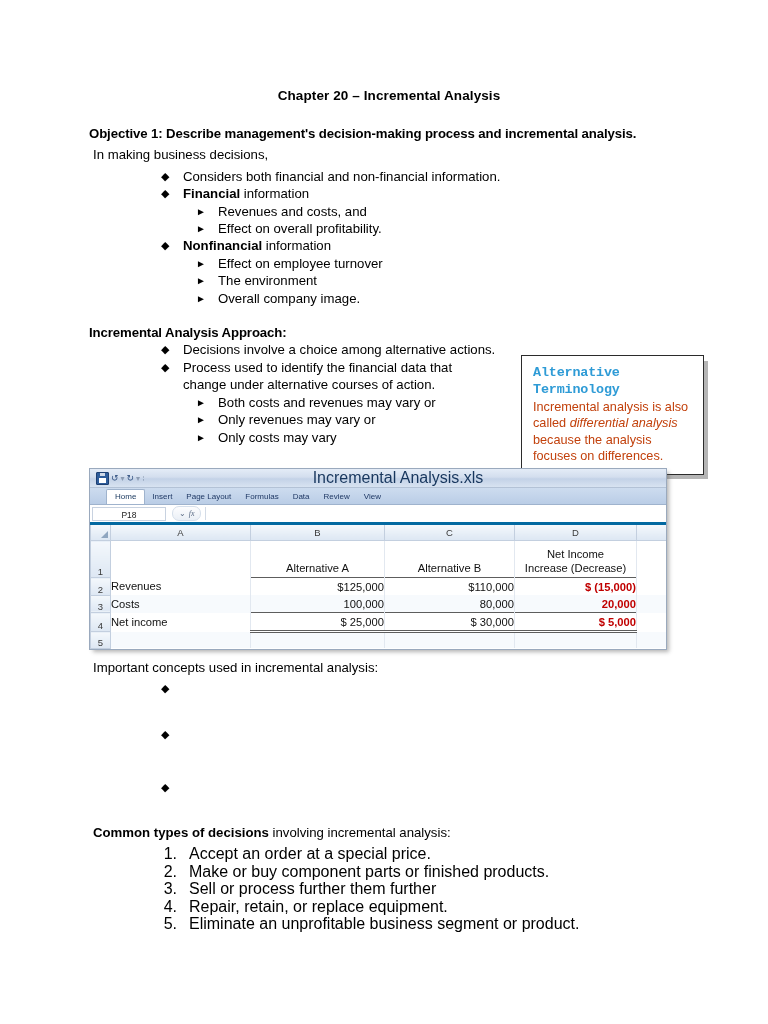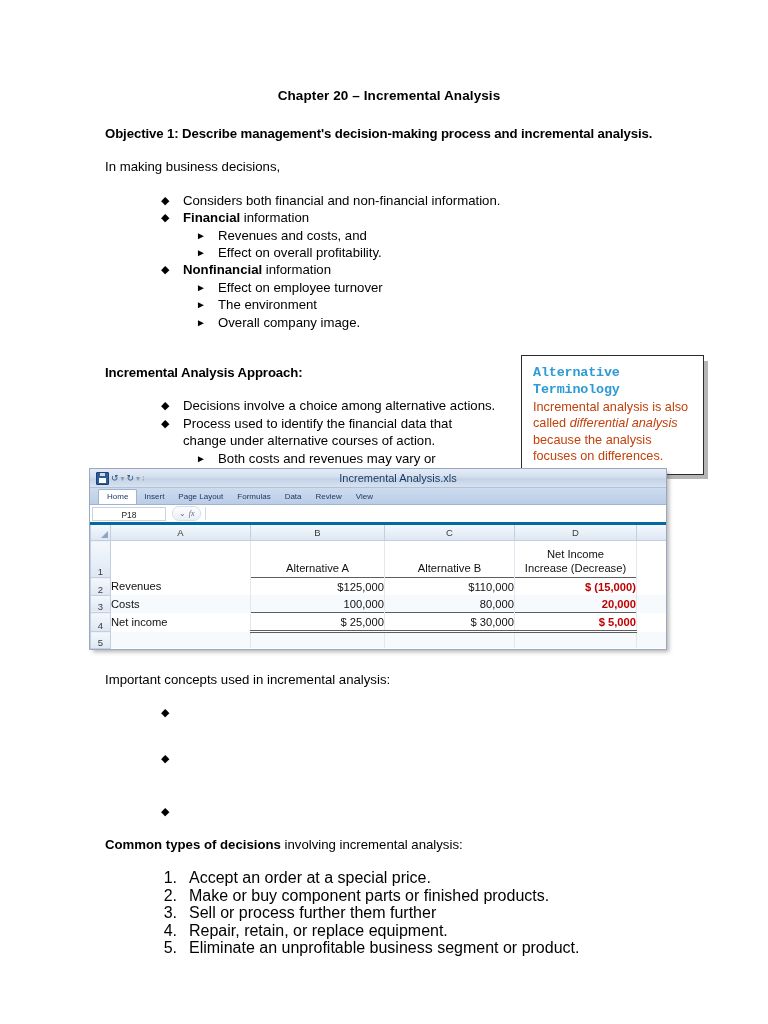--- a/index.html
+++ b/index.html
@@ -32,29 +32,29 @@
   .title {
     text-align: center;
     font-weight: bold;
     font-size: 13.5px;
     letter-spacing: .1px;
     margin: 0 0 22px 0;
   }
   .para {
     font-size: 13.2px;
     line-height: 17.4px;
-    margin: 16px;
+    margin: 4px;
   }
   .para b { font-weight: bold; }
 
   .objective {
     font-weight: bold;
     font-size: 13.2px;
     line-height: 17.4px;
-    margin: 16px;
+    margin: 0;
     letter-spacing: -0.1px;
   }
 
   ul.lvl1 {
     list-style: none;
     margin: 0;
     padding: 0;
   }
   ul.lvl1 > li {
     position: relative;
@@ -189,32 +189,32 @@
     font-size: 9px;
     color: #2f4f7f;
     line-height: 11px;
     display: inline-block;
   }
   .qat-sep { color: #8c9cb3; font-size: 8px; }
   .xl-title {
     position: absolute;
     left: 0; right: 0;
     text-align: center;
-    font-size: 11px;
+    font-size: 16px;
     color: #17365d;
     line-height: 18px;
     pointer-events: none;
     margin-left: 40px;
   }
   .xl-tabs {
     height: 16px;
     background: linear-gradient(to bottom, #cddcef 0%, #bacde6 100%);
     display: flex;
     align-items: flex-end;
-    padding-left: 8px;
+    padding-left: 16px;
     border-bottom: 1px solid #9fb3cd;
   }
   .xl-tab {
     font-size: 8px;
     color: #1f3864;
     padding: 1px 7px 2px 7px;
     line-height: 11px;
     white-space: nowrap;
   }
   .xl-tab.active {

